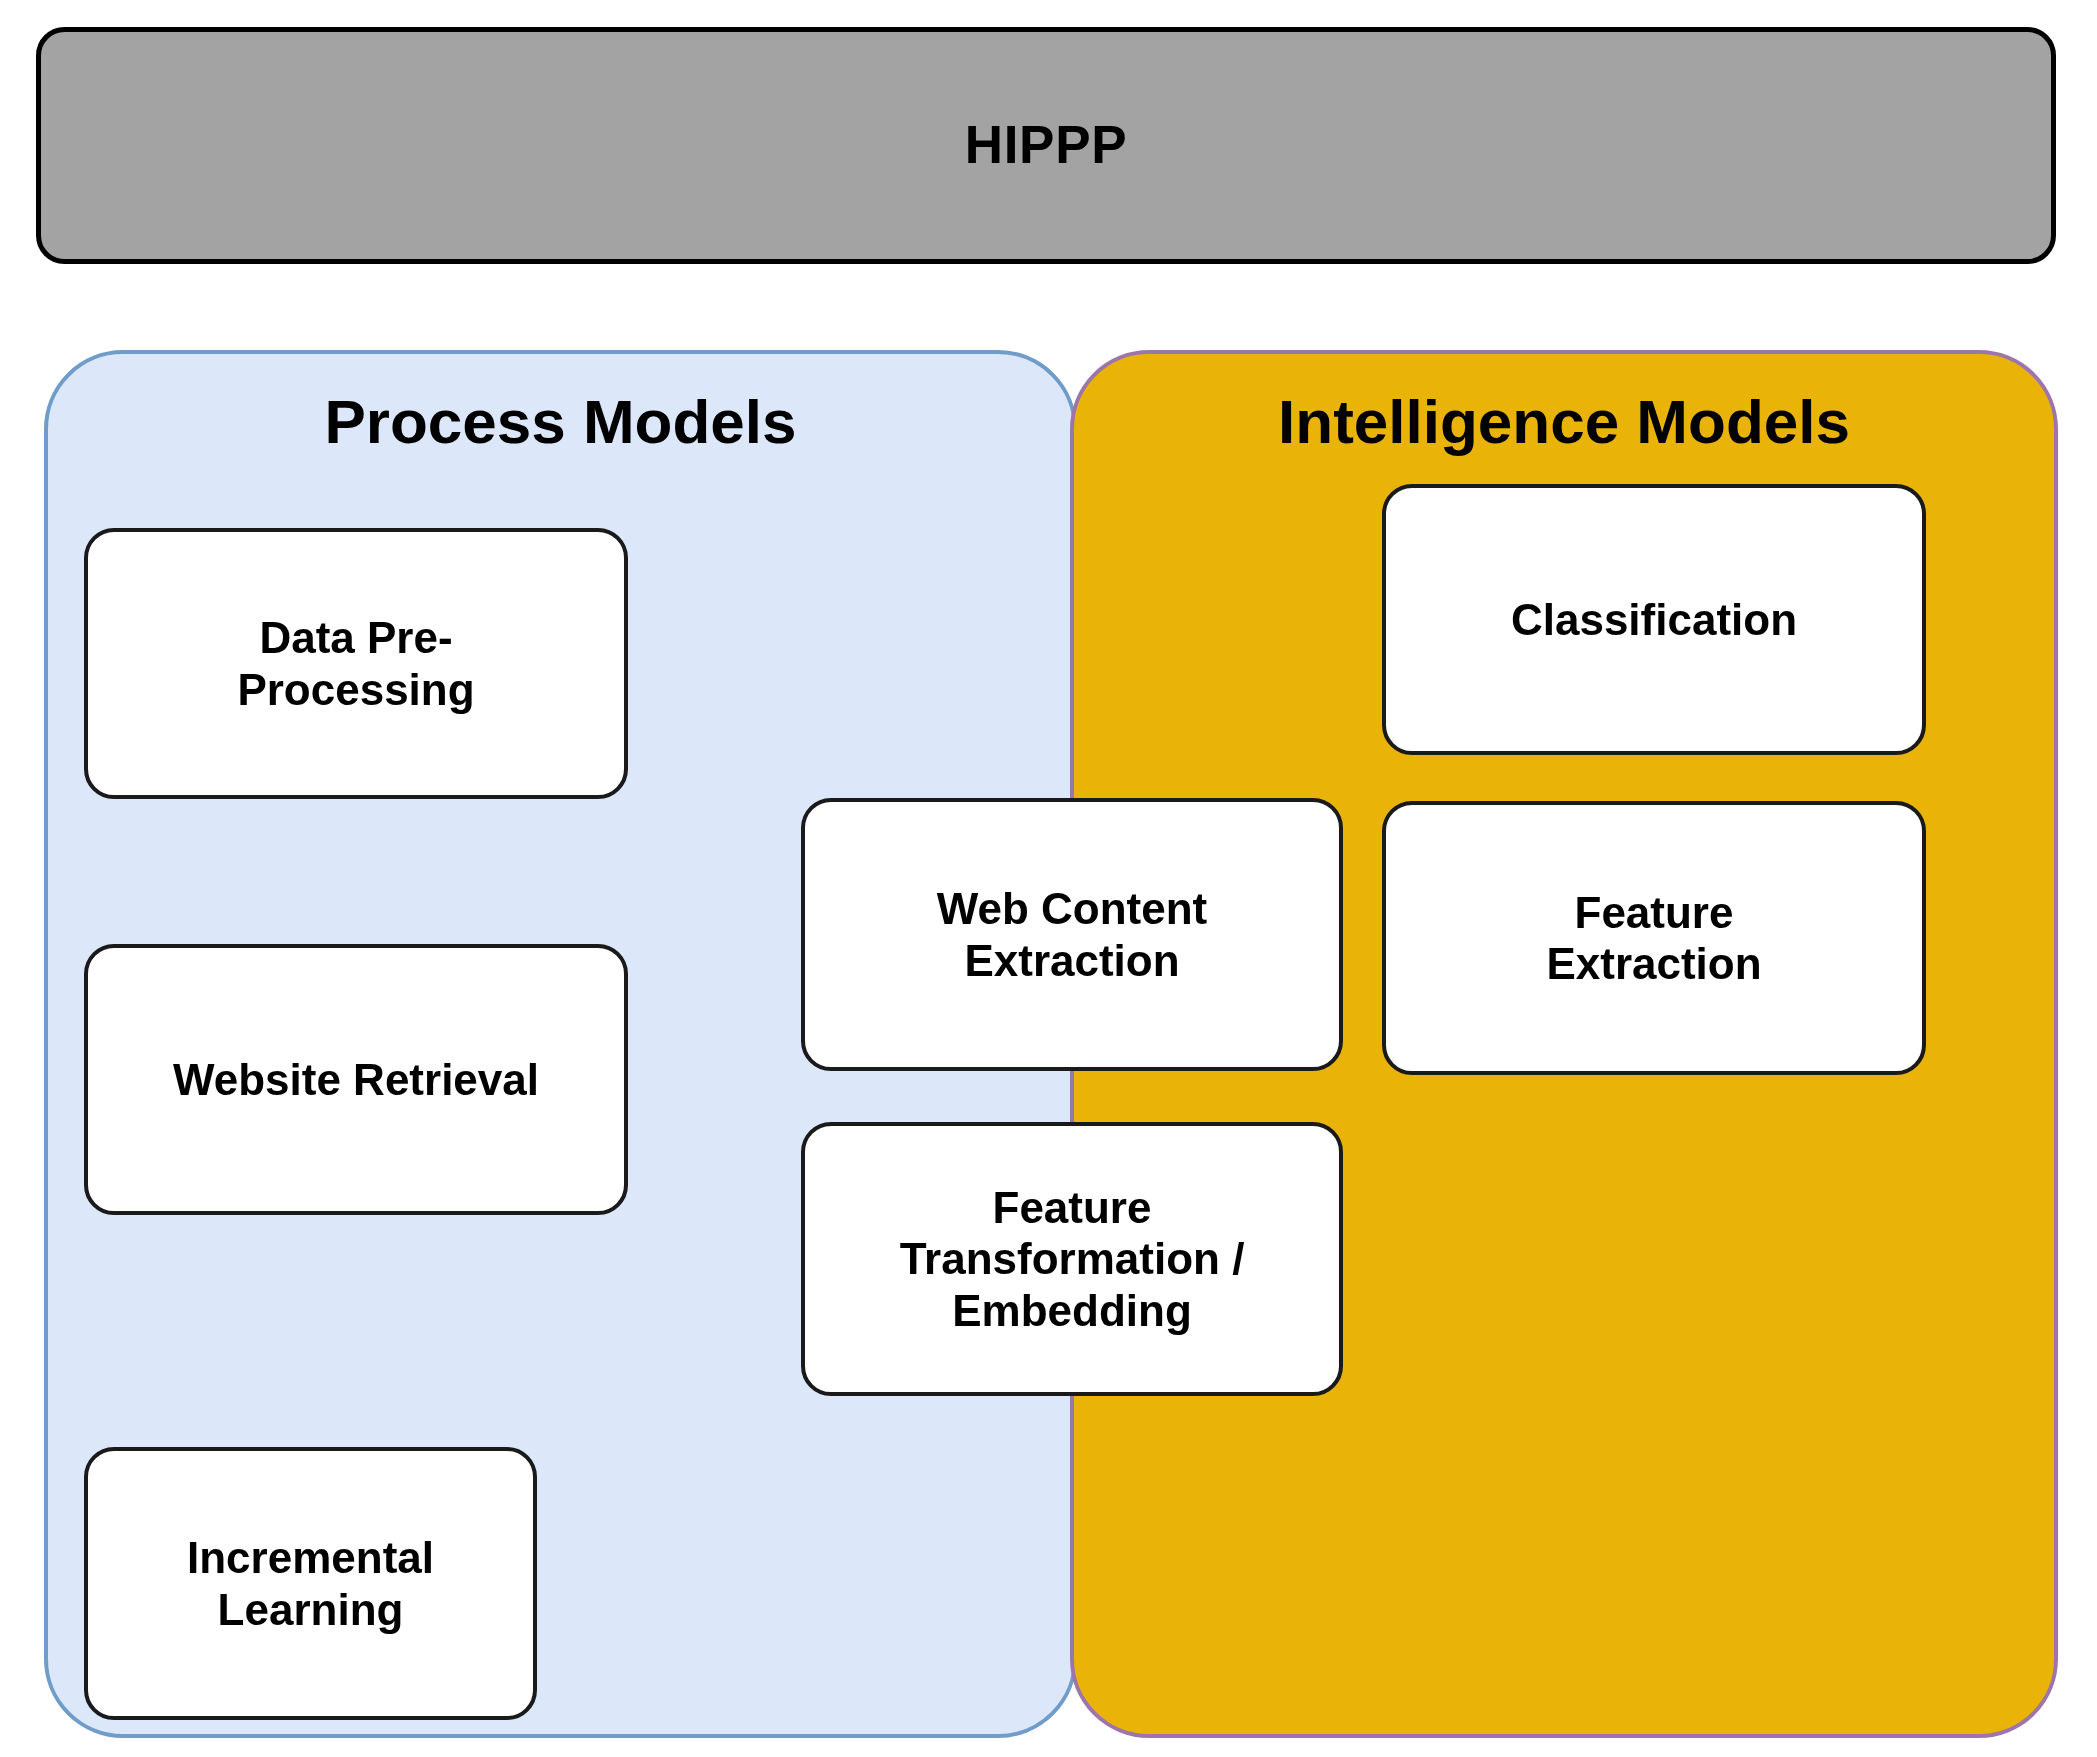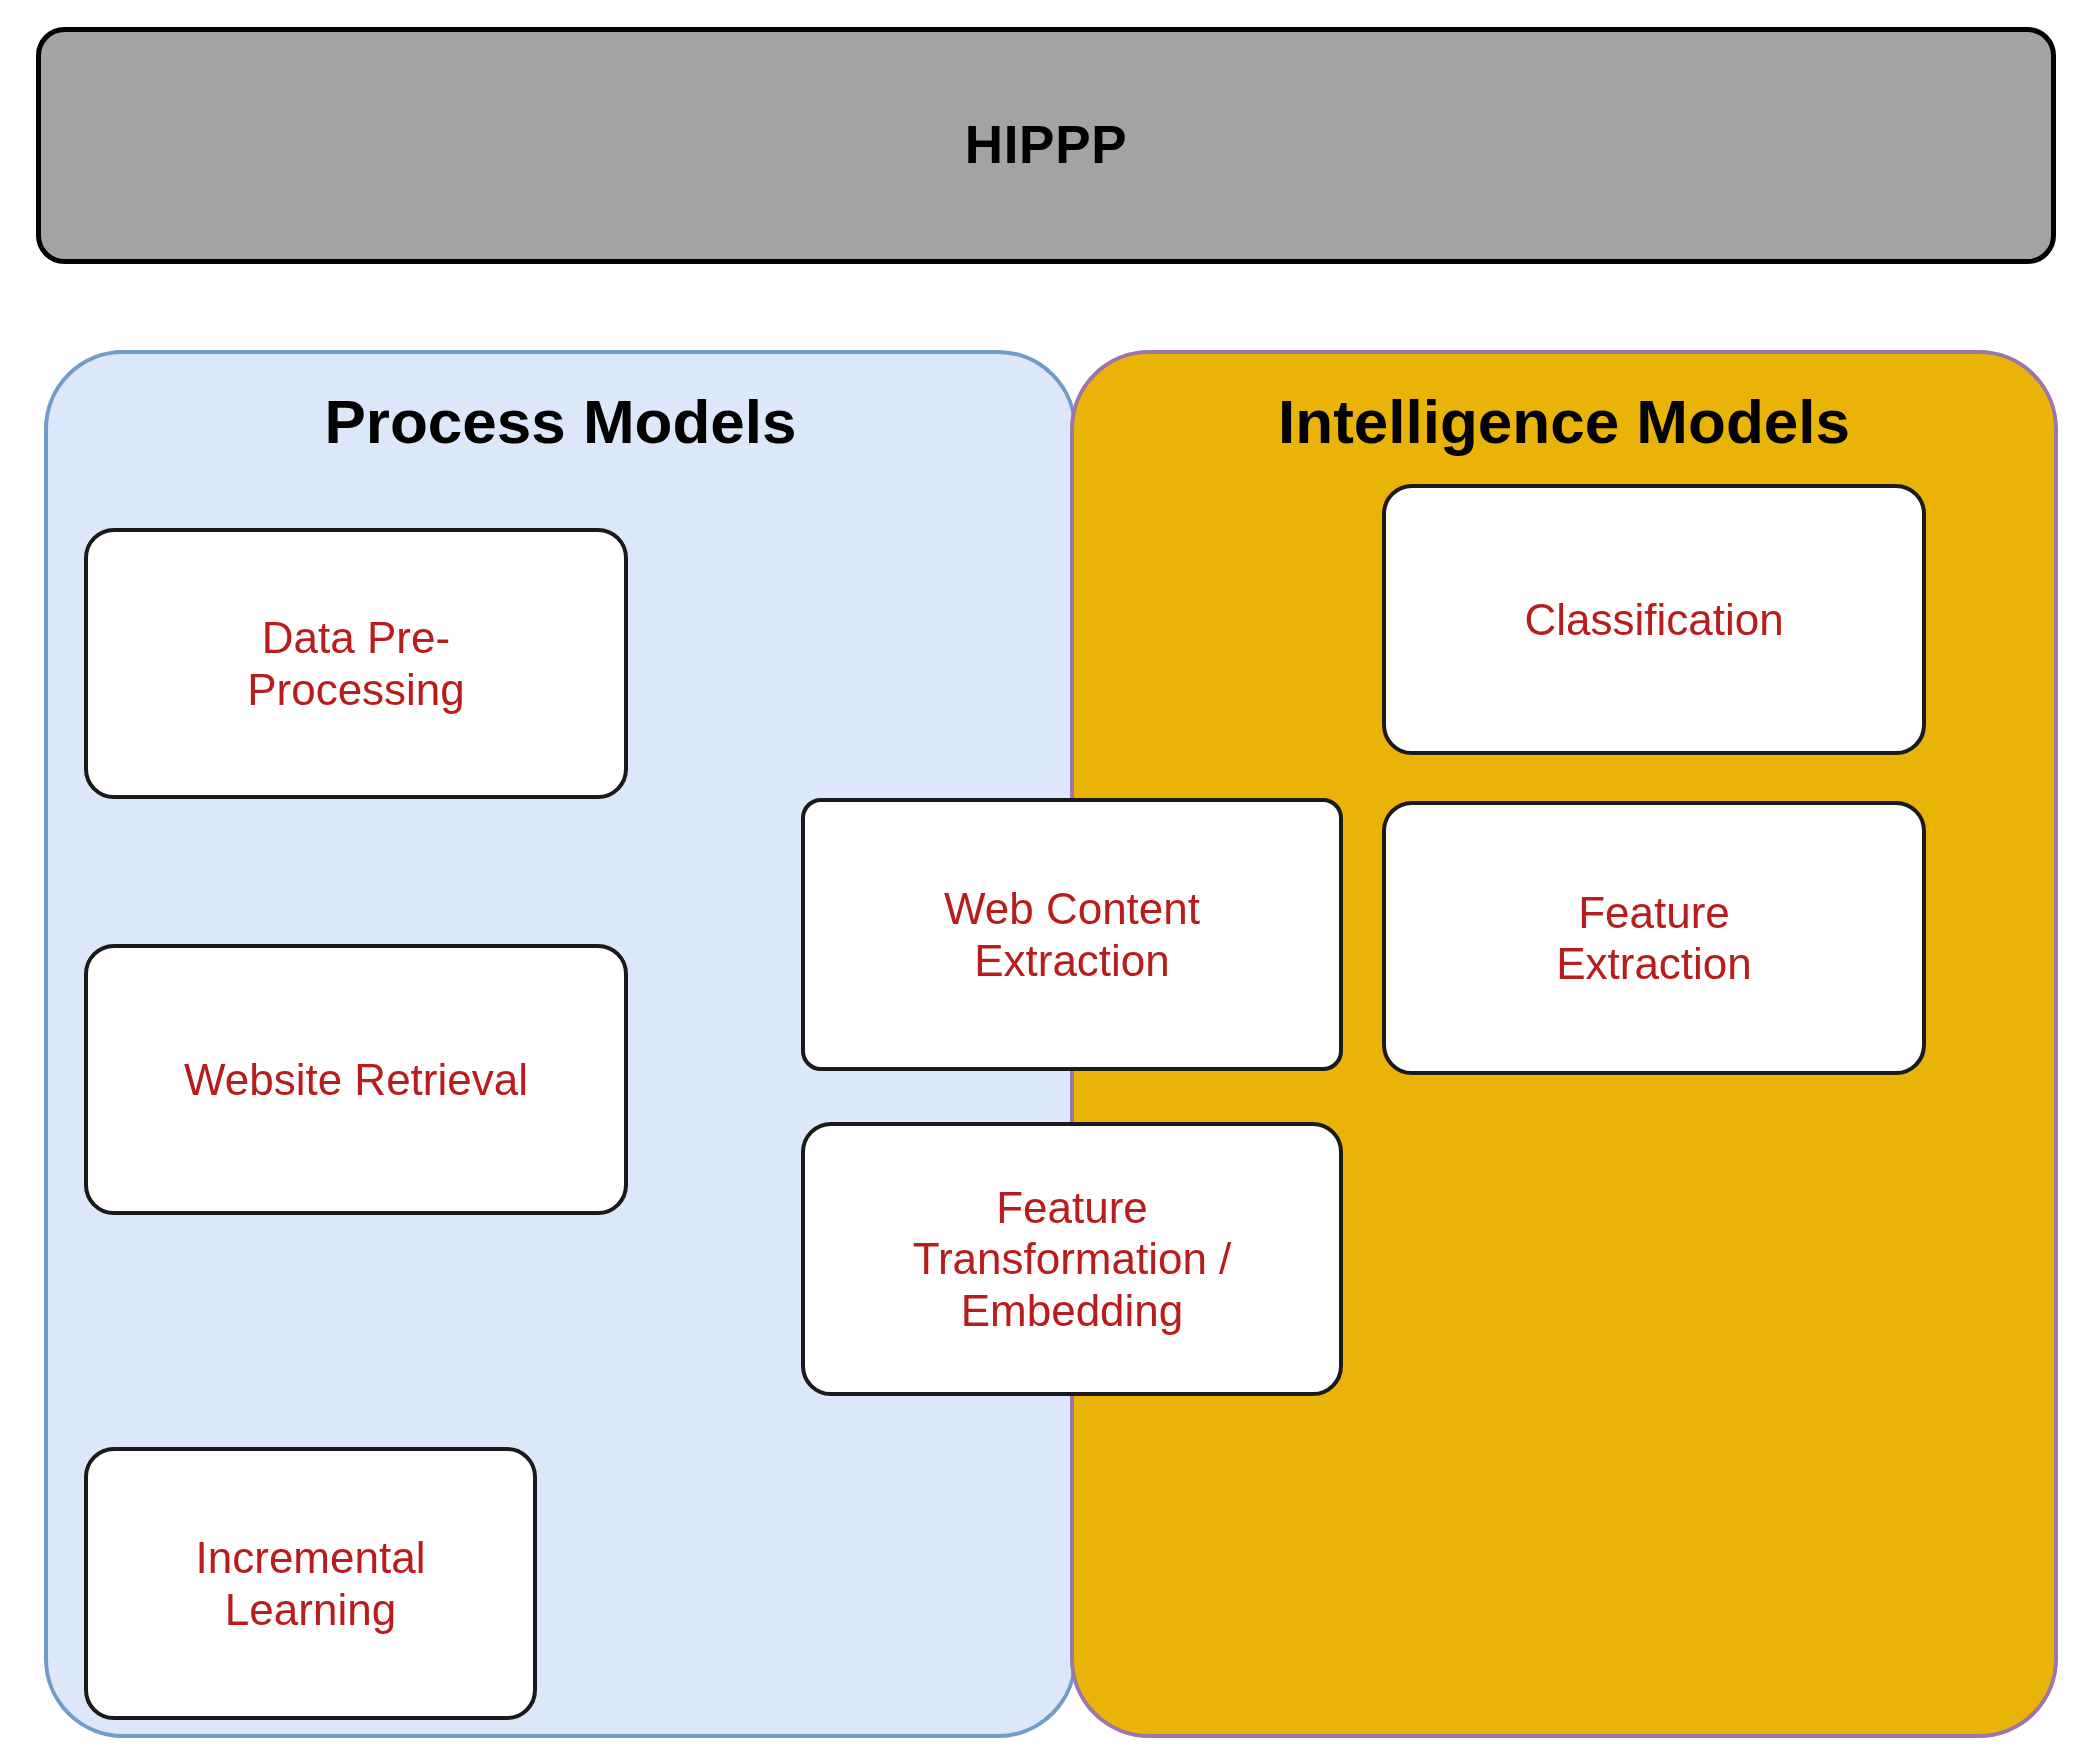--- a/index.html
+++ b/index.html
@@ -90,40 +90,40 @@
     border-radius: 30px;
     display: flex;
     align-items: center;
     justify-content: center;
     text-align: center;
     padding: 4.3px 7.1px;
     z-index: 5;
   }
   .node-label {
     font-size: 44px;
-    font-weight: normal;
-    color: #b91c1c;
+    font-weight: bold;
+    color: #000000;
     line-height: 1.16;
     white-space: pre-line;
   }
 
   
   .node-data-preprocessing {
     left: 84px;  top: 528px;  width: 544px; height: 271px;
   }
   .node-website-retrieval {
     left: 84px;  top: 912px; width: 544px; height: 271px; margin-top: 32px;
   }
   .node-incremental-learning {
     left: 84px;  top: 1447px; width: 453px; height: 273px;
   }
 
   
   .node-web-content-extraction {
-    left: 801px; top: 798px; width: 542px; height: 273px; border-radius: 20px;
+    left: 801px; top: 798px; width: 542px; height: 273px;
   }
   .node-feature-transformation {
     left: 801px; top: 1122px; width: 542px; height: 274px;
   }
 
   
   .node-classification {
     left: 1382px; top: 484px;  width: 544px; height: 271px;
   }
   .node-feature-extraction {

